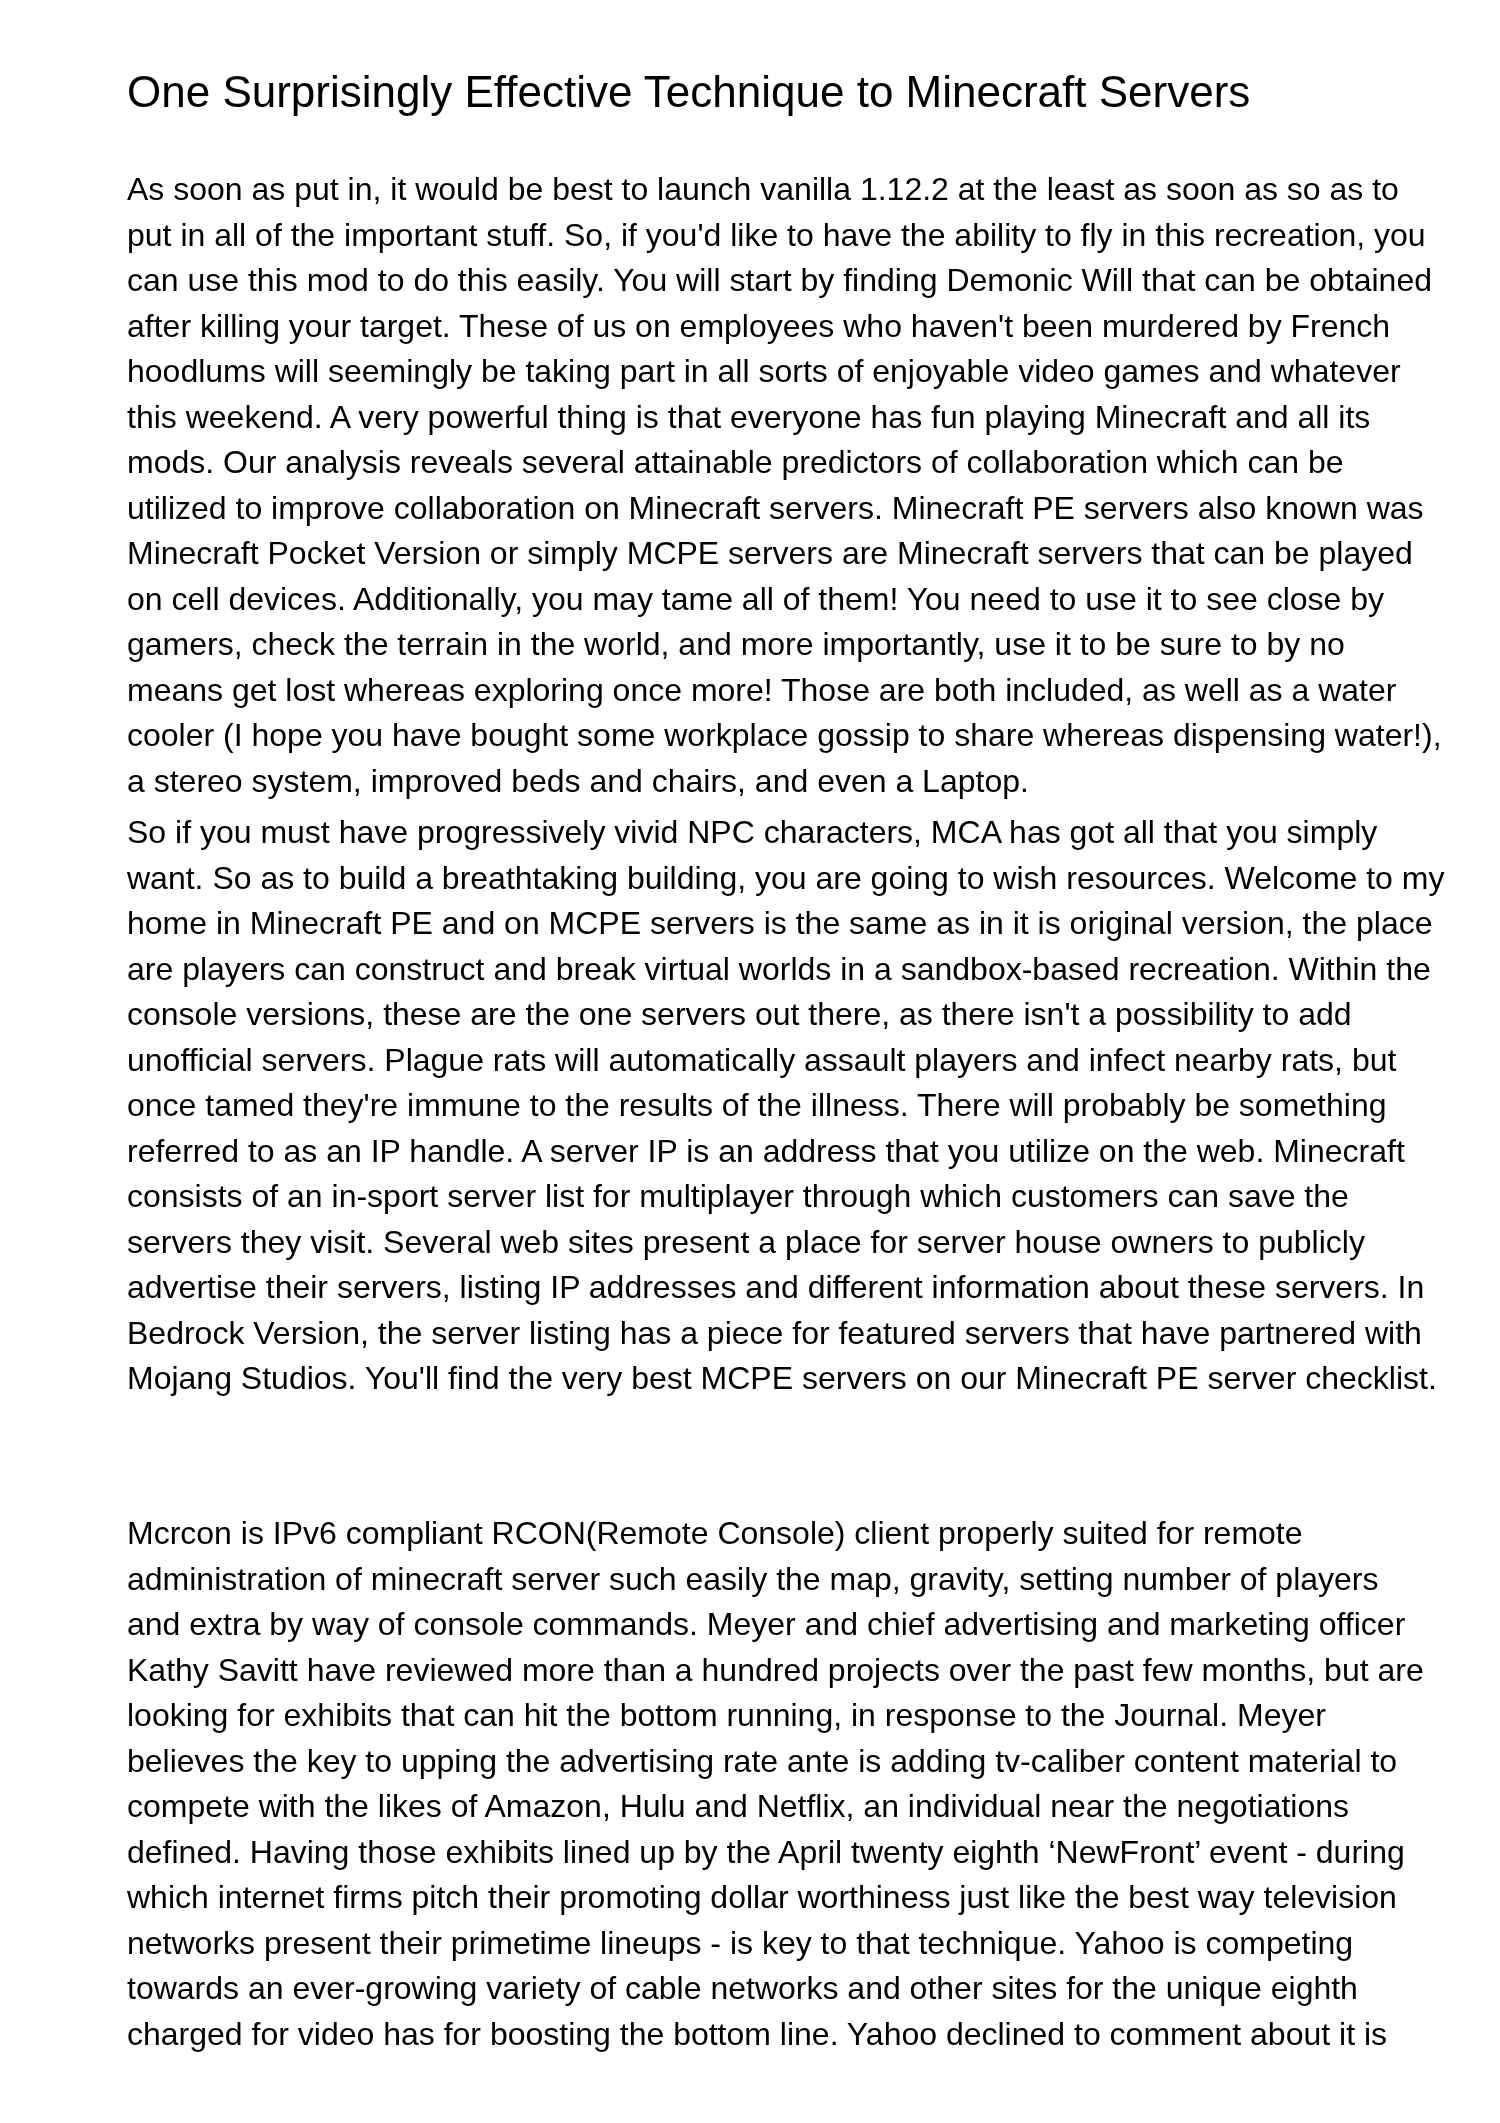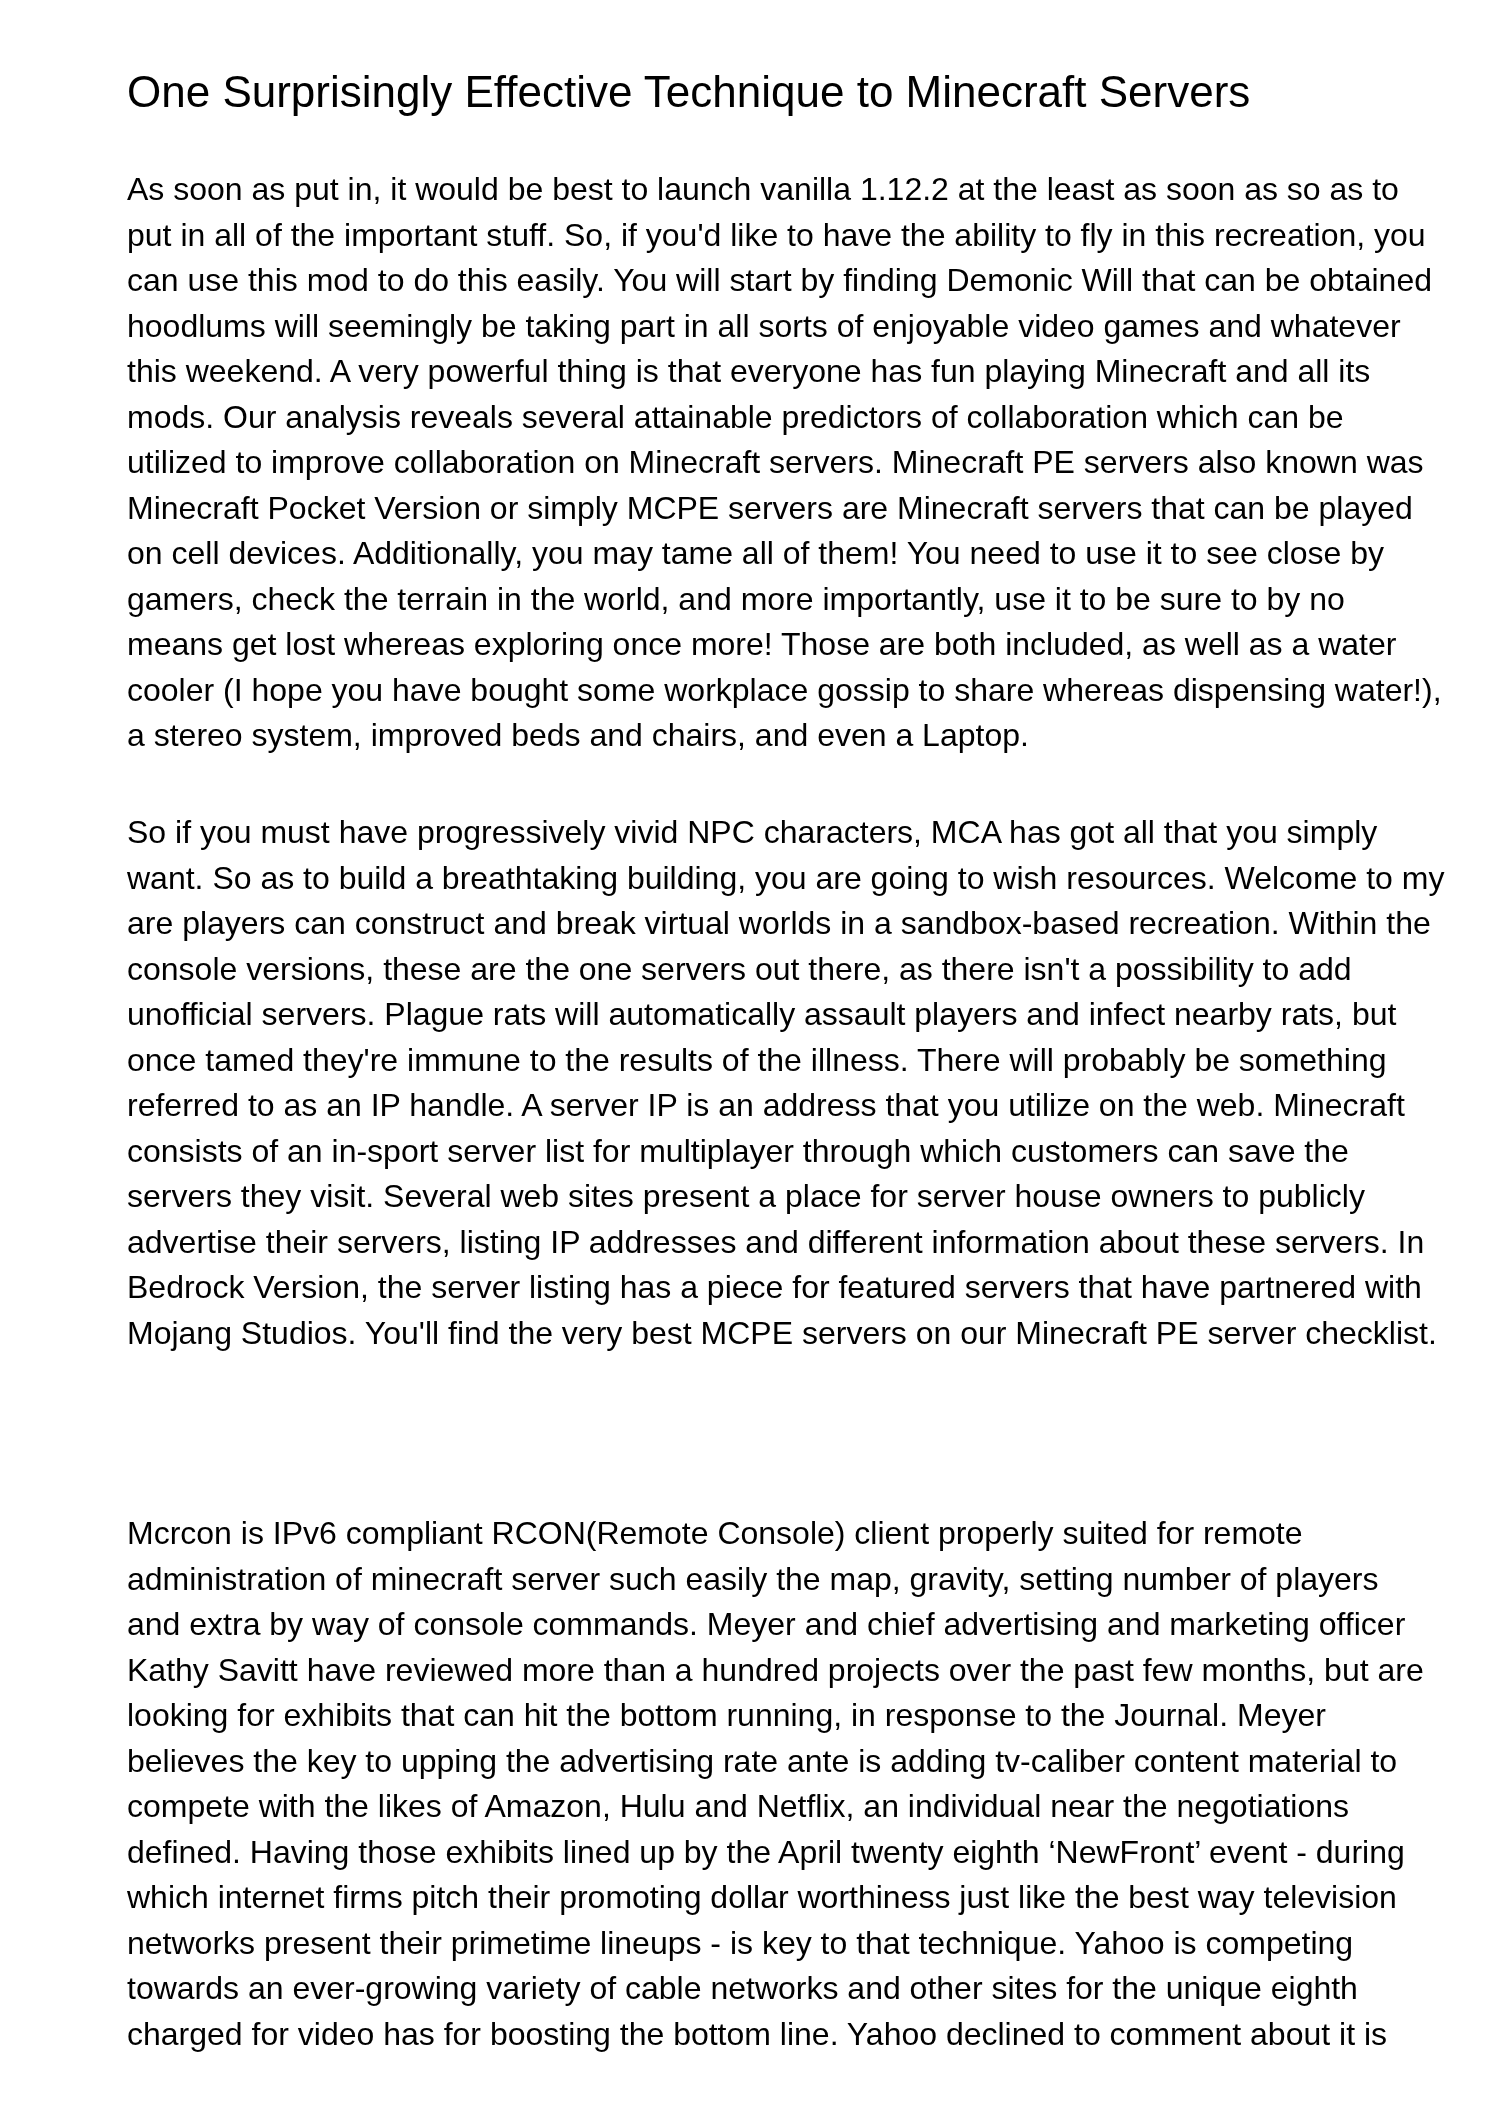--- a/index.html
+++ b/index.html
@@ -52,35 +52,37 @@
 </head>
 <body>
 
 <div class="page">
   <h1 class="title">One Surprisingly Effective Technique to Minecraft Servers</h1>
 
   <p class="para" id="p1">
     <span class="line">As soon as put in, it would be best to launch vanilla 1.12.2 at the least as soon as so as to</span>
     <span class="line">put in all of the important stuff. So, if you'd like to have the ability to fly in this recreation, you</span>
     <span class="line">can use this mod to do this easily. You will start by finding Demonic Will that can be obtained</span>
+    <span class="line">after killing your target. These of us on employees who haven't been murdered by French</span>
     <span class="line">hoodlums will seemingly be taking part in all sorts of enjoyable video games and whatever</span>
     <span class="line">this weekend. A very powerful thing is that everyone has fun playing Minecraft and all its</span>
     <span class="line">mods. Our analysis reveals several attainable predictors of collaboration which can be</span>
     <span class="line">utilized to improve collaboration on Minecraft servers. Minecraft PE servers also known was</span>
     <span class="line">Minecraft Pocket Version or simply MCPE servers are Minecraft servers that can be played</span>
     <span class="line">on cell devices. Additionally, you may tame all of them! You need to use it to see close by</span>
     <span class="line">gamers, check the terrain in the world, and more importantly, use it to be sure to by no</span>
     <span class="line">means get lost whereas exploring once more! Those are both included, as well as a water</span>
     <span class="line">cooler (I hope you have bought some workplace gossip to share whereas dispensing water!),</span>
     <span class="line">a stereo system, improved beds and chairs, and even a Laptop.</span>
   </p>
 
   <p class="para" id="p2">
     <span class="line">So if you must have progressively vivid NPC characters, MCA has got all that you simply</span>
     <span class="line">want. So as to build a breathtaking building, you are going to wish resources. Welcome to my</span>
+    <span class="line">home in Minecraft PE and on MCPE servers is the same as in it is original version, the place</span>
     <span class="line">are players can construct and break virtual worlds in a sandbox-based recreation. Within the</span>
     <span class="line">console versions, these are the one servers out there, as there isn't a possibility to add</span>
     <span class="line">unofficial servers. Plague rats will automatically assault players and infect nearby rats, but</span>
     <span class="line">once tamed they're immune to the results of the illness. There will probably be something</span>
     <span class="line">referred to as an IP handle. A server IP is an address that you utilize on the web. Minecraft</span>
     <span class="line">consists of an in-sport server list for multiplayer through which customers can save the</span>
     <span class="line">servers they visit. Several web sites present a place for server house owners to publicly</span>
     <span class="line">advertise their servers, listing IP addresses and different information about these servers. In</span>
     <span class="line">Bedrock Version, the server listing has a piece for featured servers that have partnered with</span>
     <span class="line">Mojang Studios. You'll find the very best MCPE servers on our Minecraft PE server checklist.</span>

